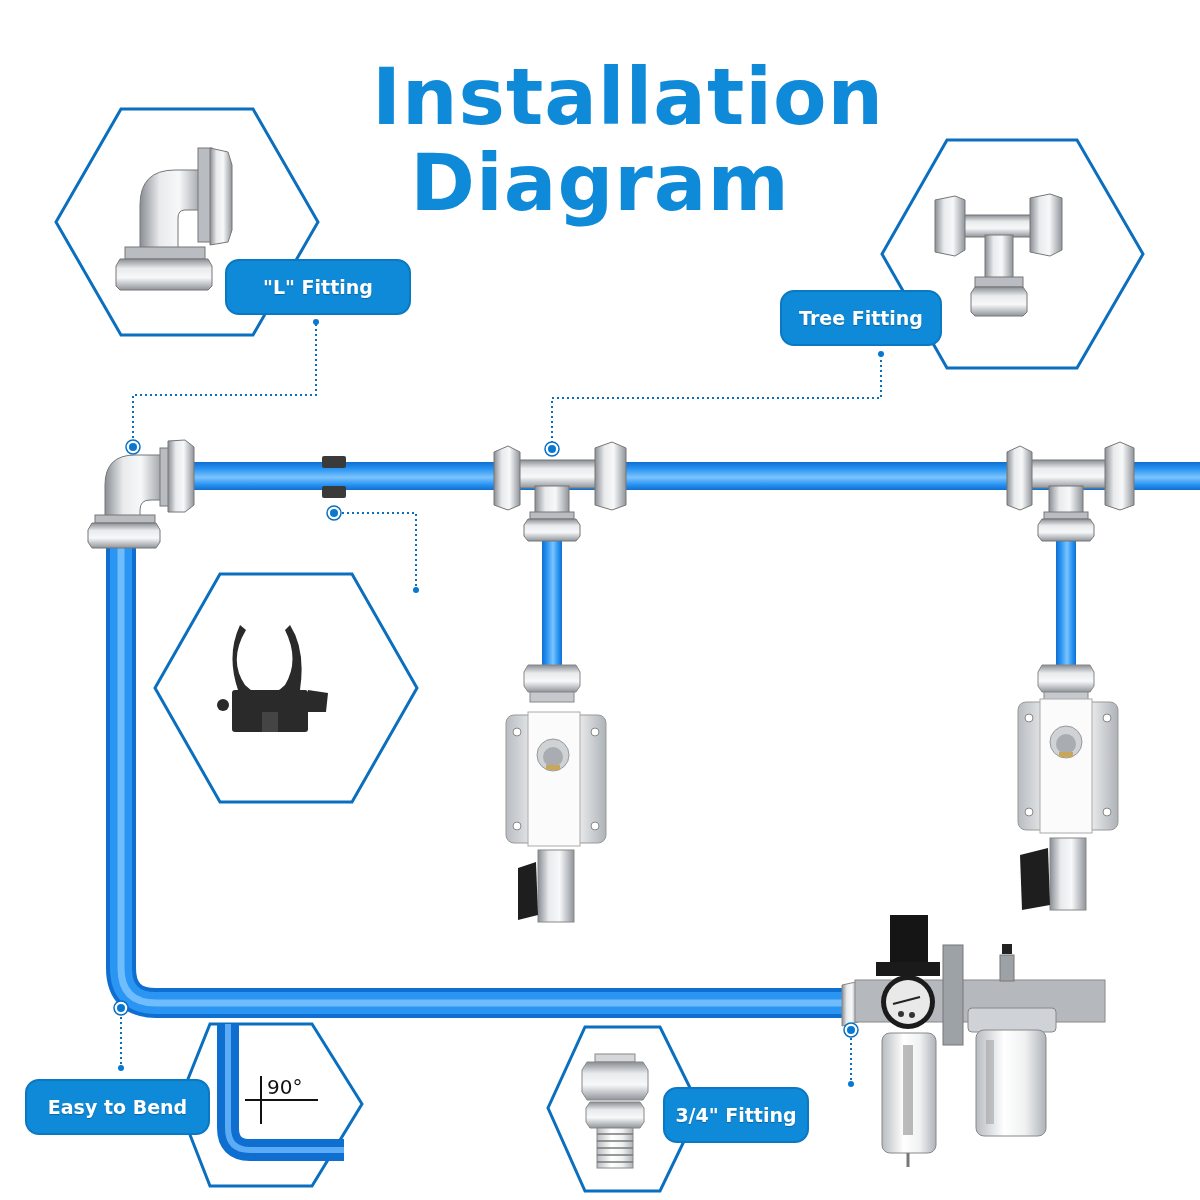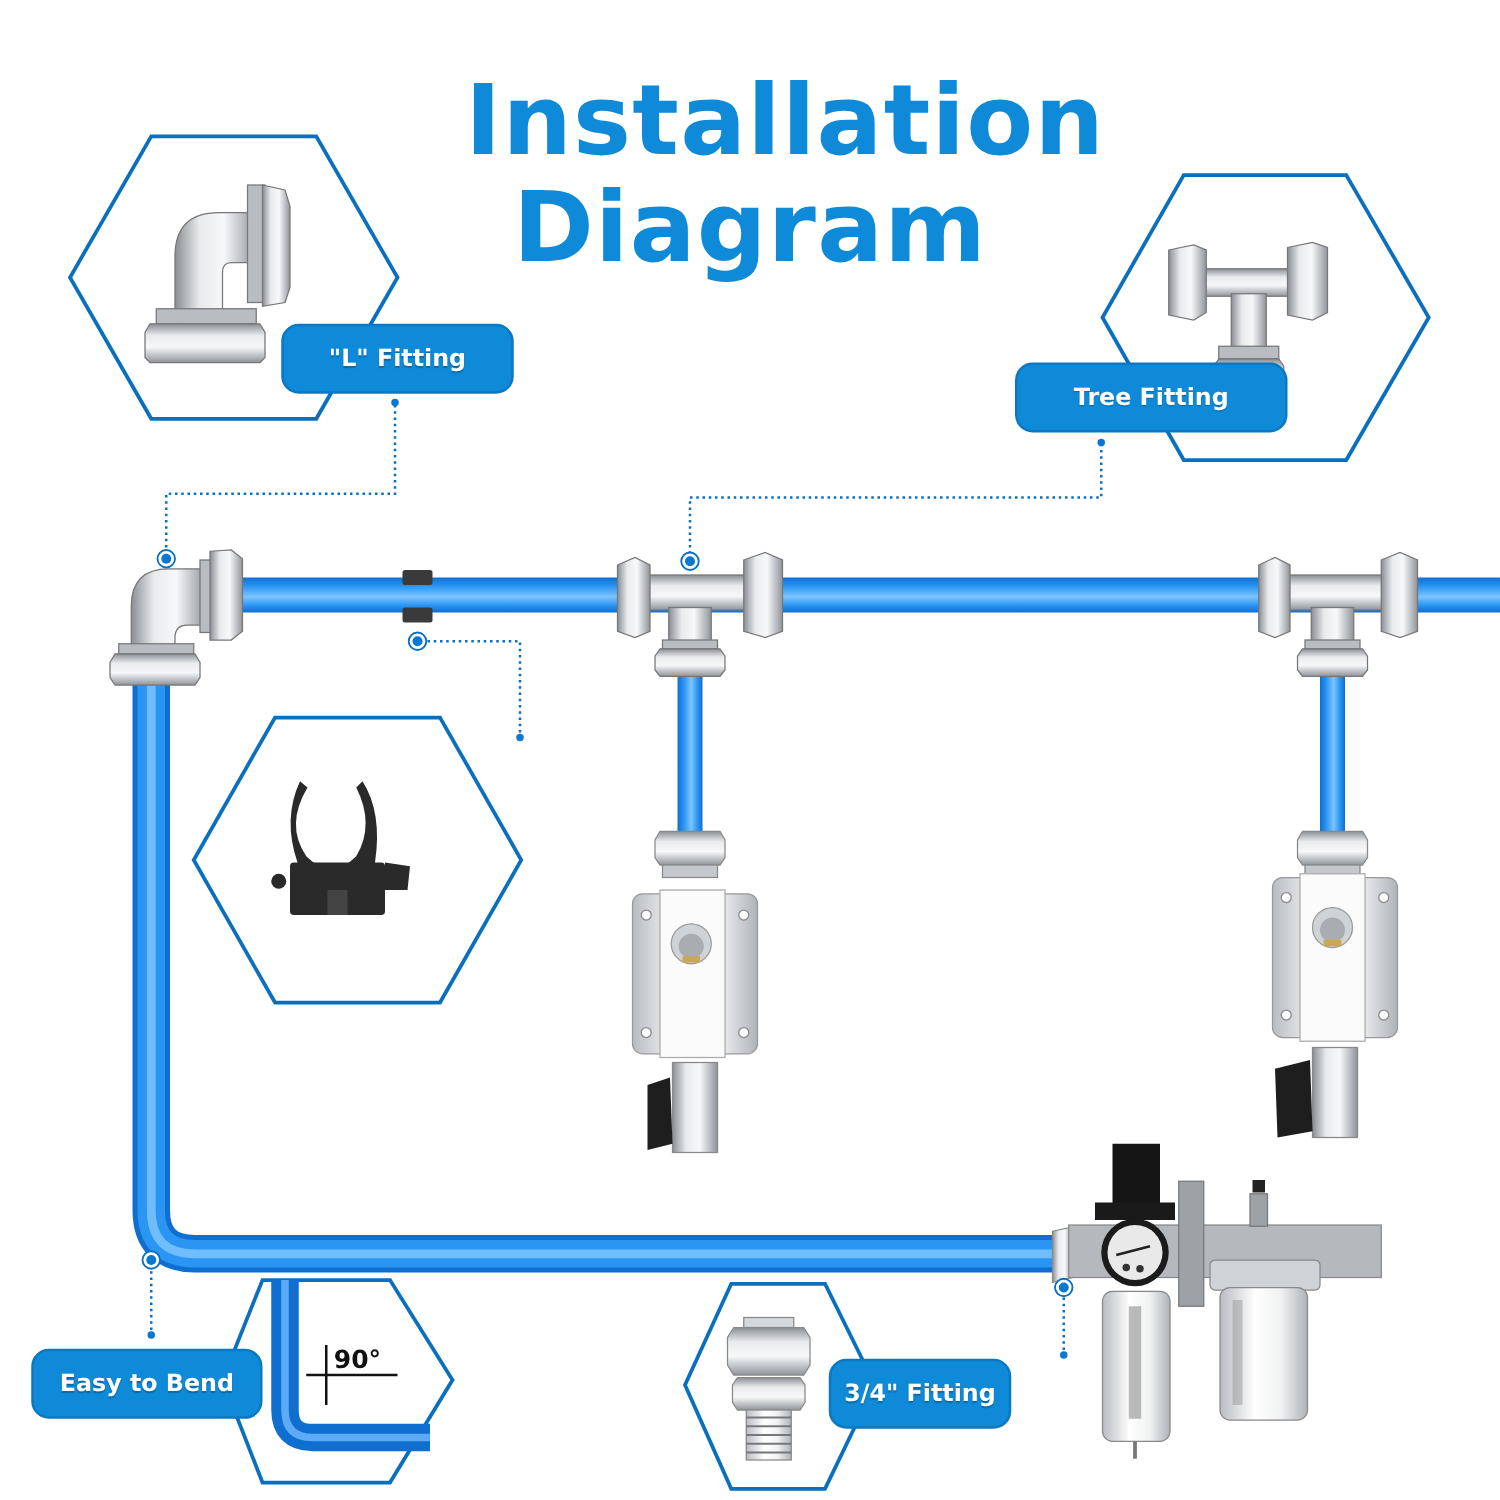--- a/index.html
+++ b/index.html
@@ -9,21 +9,21 @@
   .title { position:absolute; left:0; width:1200px; text-align:center; color:#0f8ad8;
            font-family:"DejaVu Sans", sans-serif; font-weight:bold; font-size:78px;
            letter-spacing:1px; line-height:1; }
   .title.l1 { top:58px;margin-left:28px; }
   .title.l2 { top:144px; }
   .label { position:absolute; background:#0f8ad8; color:#fff; border-radius:14px;
            font-family:"DejaVu Sans", sans-serif; font-weight:bold; font-size:19px;
            display:flex; align-items:center; justify-content:center;
            border:2px solid #0a78c2; box-sizing:border-box;
            text-shadow:0 1px 1px rgba(0,0,0,0.25); }
-  .deg { position:absolute; font-family:"DejaVu Sans", sans-serif; font-weight:bold;
+  .deg { position:absolute; font-family:"DejaVu Sans", sans-serif; font-weight:normal;
          font-size:20px; color:#111; }
 </style>
 </head>
 <body>
 
 <div id="stage">
 
   <div class="title l1">Installation</div>
   <div class="title l2">Diagram</div>
 
@@ -230,18 +230,18 @@
       <circle cx="851" cy="1030" r="4" fill="#0a78d0"></circle>
       <circle cx="316" cy="322" r="3" fill="#0a78d0"></circle>
       <circle cx="881" cy="354" r="3" fill="#0a78d0"></circle>
       <circle cx="416" cy="590" r="3" fill="#0a78d0"></circle>
       <circle cx="121" cy="1068" r="3" fill="#0a78d0"></circle>
       <circle cx="851" cy="1084" r="3" fill="#0a78d0"></circle>
     </g>
   </svg>
 
   <div class="label" style="left:225px;top:259px;width:186px;height:56px;">"L" Fitting</div>
-  <div class="label" style="left:812px;top:290px;width:218px;height:56px;">Tree Fitting</div>
+  <div class="label" style="left:780px;top:290px;width:162px;height:56px;">Tree Fitting</div>
   <div class="label" style="left:25px;top:1079px;width:185px;height:56px;">Easy to Bend</div>
   <div class="label" style="left:663px;top:1087px;width:146px;height:56px;">3/4" Fitting</div>
 
   <div class="deg" style="left:267px;top:1075px;">90°</div>
 </div>
 
 </body></html>

